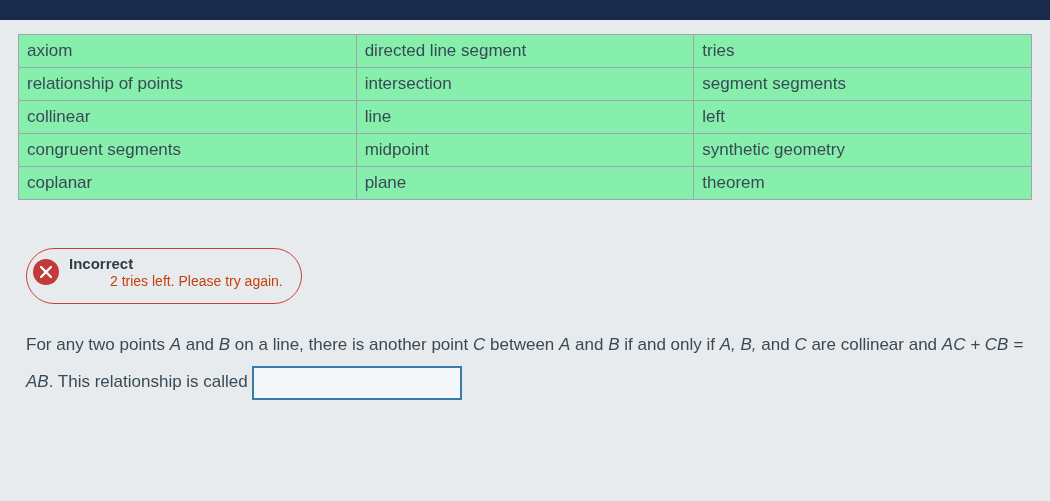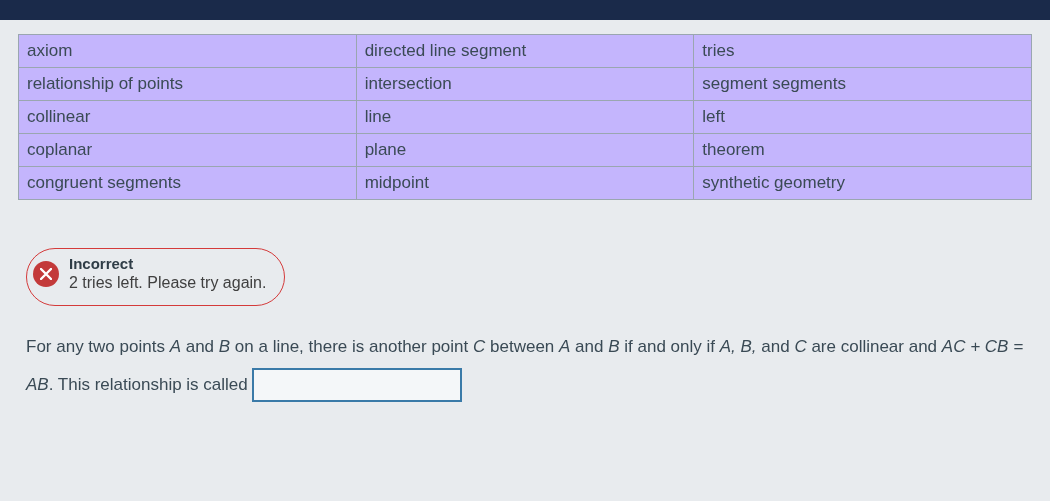--- a/index.html
+++ b/index.html
@@ -1,25 +1,25 @@
 <!DOCTYPE html>
 <html><head>
 <meta charset="utf-8">
 <style>
   * { box-sizing: border-box; margin: 0; padding: 0; }
   html, body { width: 1050px; height: 501px; font-family: Arial, Helvetica, sans-serif; background: #e8ebee; color: #3a4a55; overflow: hidden; }
   .topbar { height: 20px; background: #1a2a4a; }
   .page { padding: 14px 18px 0 18px; }
-  .term-table { width: 100%; border-collapse: collapse; background: #c4b5fd; }
+  .term-table { width: 100%; border-collapse: collapse; background: #86efac; }
   .term-table td { border: 1px solid #9aa6b0; padding: 6px 8px; font-size: 17px; color: #3a4a55; width: 33.33%; vertical-align: middle; cursor: pointer; }
   .feedback-wrap { margin: 48px 0 22px 8px; display: flex; align-items: center; }
   .feedback-pill { display: inline-flex; align-items: center; border: 1.5px solid #d43a3a; border-radius: 999px; padding: 6px 18px 13px 6px; }
   .x-circle { width: 26px; height: 26px; border-radius: 50%; background: #c33a3a; color: #fff; display: flex; align-items: center; justify-content: center; font-weight: bold; font-size: 15px; margin-right: 10px; flex: none; }
   .fb-text .t1 { font-weight: 700; font-size: 15px; color: #2f3d47; line-height: 1.2; }
-  .fb-text .t2 { font-size: 16px; color: #404040; line-height: 1.2; }
+  .fb-text .t2 { font-size: 14px; color: #c2410c; line-height: 1.2; margin-left: 41px; }
   .question { font-size: 17px; color: #3a4a55; line-height: 2.2; padding: 0 8px; }
   .question .mi { font-style: italic; }
   .answer-input { display: inline-block; width: 210px; height: 34px; border: 2px solid #3a7aa8; background: #f4f7f9; vertical-align: middle; font-size: 16px; padding: 0 6px; color: #3a4a55; outline: none; }
   @keyframes blink { 50% { opacity: 0; } }
 </style>
 </head>
 <body>
 
 <div class="topbar"></div>
 
@@ -36,28 +36,28 @@
       <td>relationship of points</td>
       <td>intersection</td>
       <td>segment segments</td>
     </tr>
     <tr>
       <td>collinear</td>
       <td>line</td>
       <td>left</td>
     </tr>
     <tr>
+      <td>congruent segments</td>
+      <td>midpoint</td>
+      <td>synthetic geometry</td>
+    </tr>
+    <tr>
       <td>coplanar</td>
       <td>plane</td>
       <td>theorem</td>
-    </tr>
-    <tr>
-      <td>congruent segments</td>
-      <td>midpoint</td>
-      <td>synthetic geometry</td>
     </tr>
   </tbody>
     </table>
 
   <div class="feedback-wrap">
     <div class="feedback-pill">
       <div class="x-circle">
         <svg width="12" height="12" viewBox="0 0 12 12">
             <path d="M1 1 L11 11 M11 1 L1 11" stroke="#fff" stroke-width="2.4" stroke-linecap="round"></path>
           </svg>

